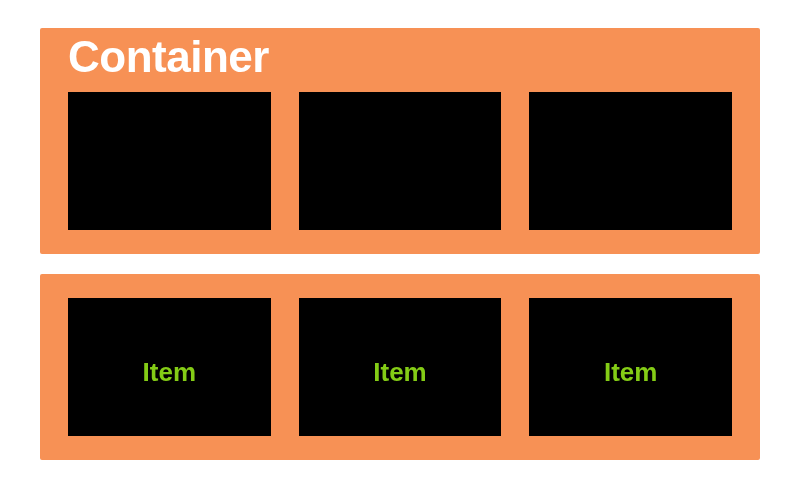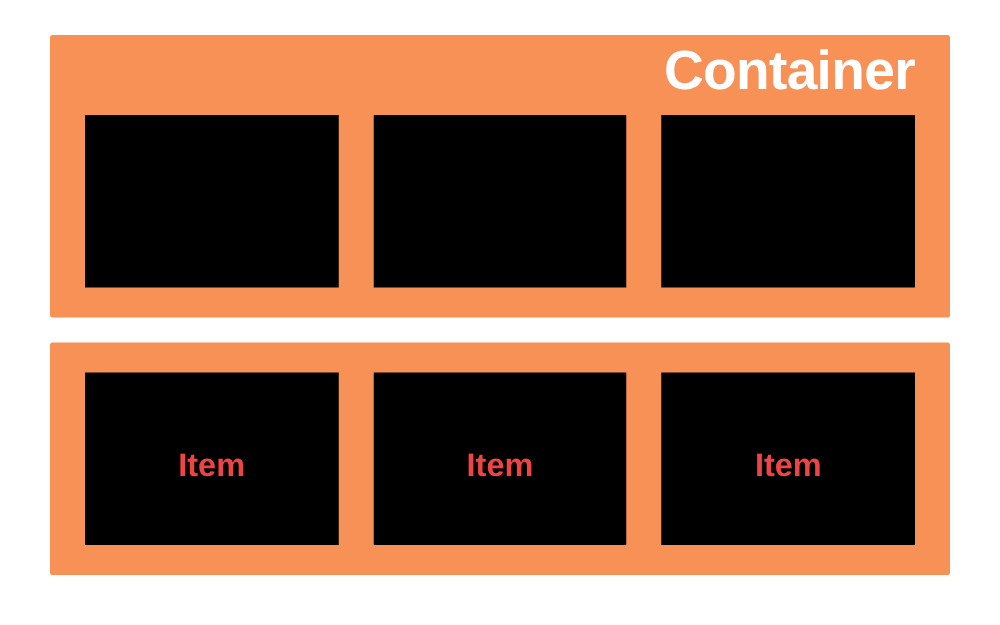--- a/index.html
+++ b/index.html
@@ -19,42 +19,42 @@
     }
     .container {
       background: #f79155;
       padding: 0 28px 24px 28px;
       border-radius: 2px;
     }
     .container-title {
       color: #ffffff;
       font-size: 44px;
       font-weight: 800;
-      text-align: right;
+      text-align: left;
       padding: 4px 0 10px 0;
       letter-spacing: -0.5px;
     }
     .container-no-title {
       padding-top: 24px;
     }
     .items-row {
       display: flex;
       gap: 28px;
       justify-content: space-between;
     }
     .item {
       background: #000000;
       flex: 1;
       height: 138px;
       display: flex;
       align-items: center;
       justify-content: center;
     }
     .item-label {
-      color: #ef4444;
+      color: #84cc16;
       font-size: 26px;
       font-weight: 800;
       margin-top: 10px;
     }
   </style>
 </head>
 <body>
 
 <div class="container">
   <div class="container-title">Container</div>

